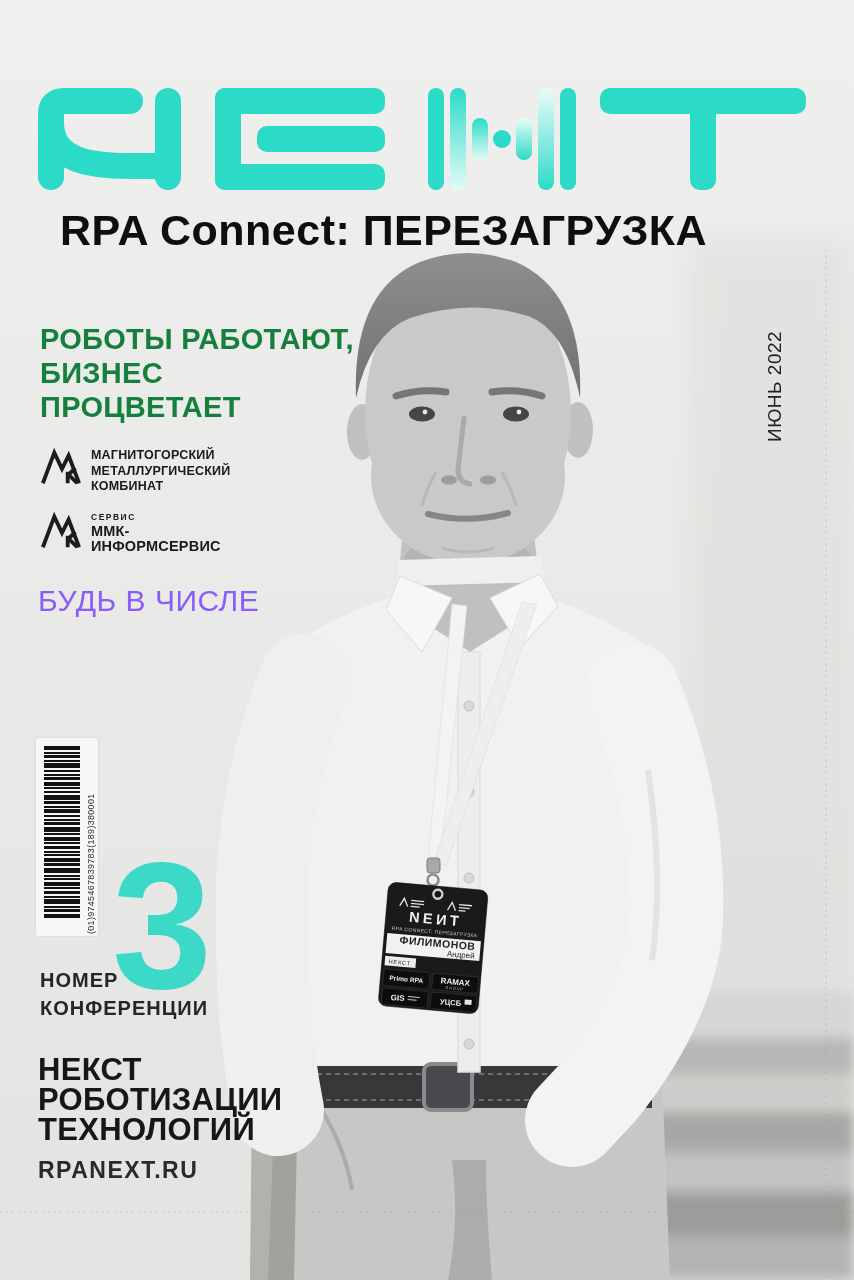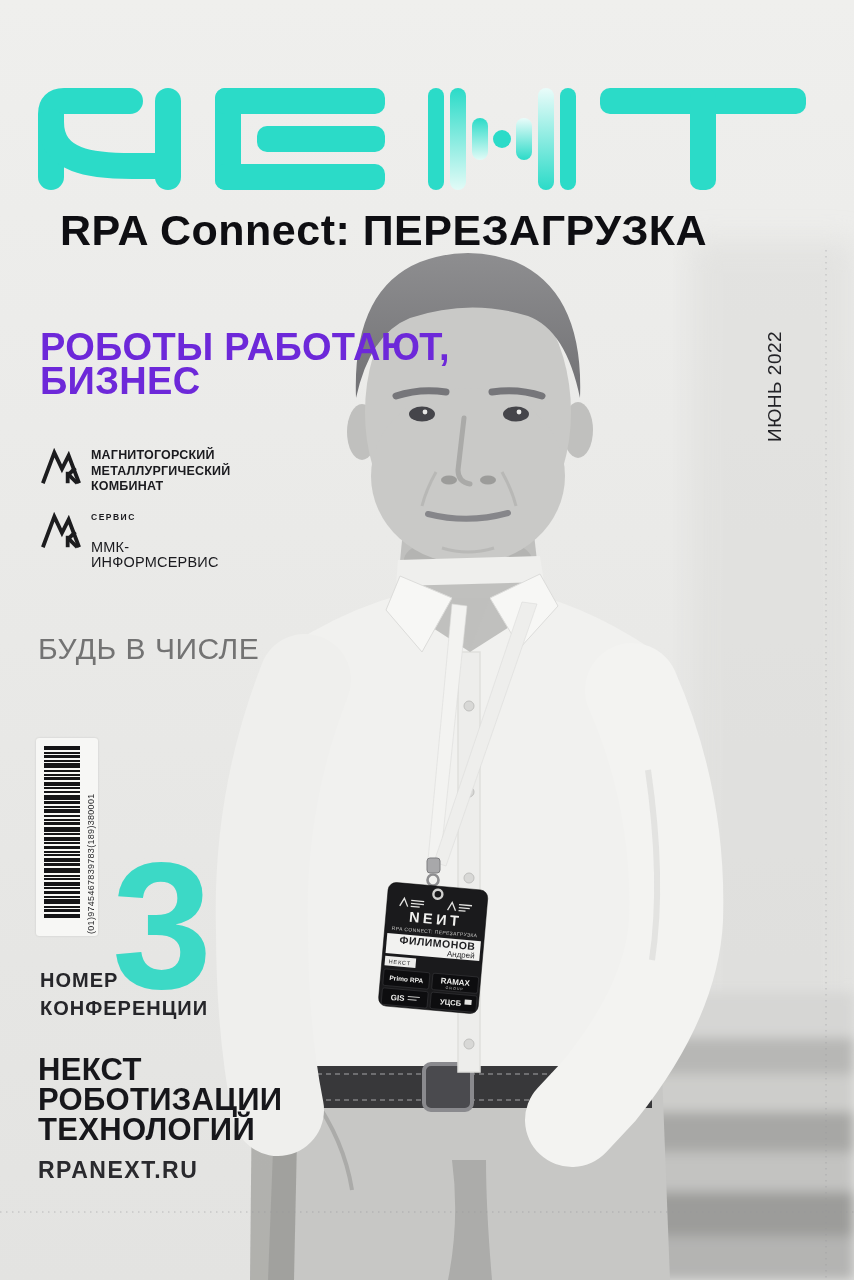--- a/index.html
+++ b/index.html
@@ -3,31 +3,31 @@
 <meta charset="utf-8">
 <style>
   html,body{margin:0;padding:0;background:#9a9a9a;}
   .cover{position:relative;width:854px;height:1280px;overflow:hidden;background:#EBEBE9;
          font-family:"Liberation Sans",sans-serif;}
   .cover *{box-sizing:border-box;}
   .layer{position:absolute;left:0;top:0;}
   
   .subtitle{position:absolute;left:60px;top:206px;font-size:43px;font-weight:700;
             letter-spacing:.5px;color:#0E0E12;white-space:nowrap;}
-  .headline{position:absolute;left:40px;top:330px;font-size:38px;font-weight:800;
-            line-height:34px;letter-spacing:.3px;color:#6d28d9;}
+  .headline{position:absolute;left:40px;top:322px;font-size:29px;font-weight:800;
+            line-height:34px;letter-spacing:.3px;color:#15803d;}
   .partner{position:absolute;left:40px;display:flex;align-items:flex-start;gap:9px;color:#1A1A1E;}
   .partner .p-text{padding-top:2px;}
   .p1{top:446px;}
   .p1 .p-line{font-size:12.5px;font-weight:800;line-height:15.5px;letter-spacing:.2px;}
   .p2{top:510px;}
-  .p2 .p-over{font-size:8.5px;font-weight:800;letter-spacing:1.5px;margin-bottom:18px;}
-  .p2 .p-line{font-size:14.5px;font-weight:400;line-height:15px;letter-spacing:.2px;}
+  .p2 .p-over{font-size:8.5px;font-weight:800;letter-spacing:1.5px;margin-bottom:2px;}
+  .p2 .p-line{font-size:14.5px;font-weight:700;line-height:15px;letter-spacing:.2px;}
   .slogan{position:absolute;left:38px;top:582px;font-size:30px;font-weight:500;
-          line-height:37px;letter-spacing:.5px;color:#737373;margin-top:48px;}
+          line-height:37px;letter-spacing:.5px;color:#8b5cf6;}
   .issue-date{position:absolute;left:764px;top:442px;width:120px;font-size:19px;font-weight:500;
               letter-spacing:.5px;color:#222226;transform:rotate(-90deg);transform-origin:0 0;
               white-space:nowrap;}
   .barcode-card{position:absolute;left:36px;top:738px;width:62px;height:198px;background:#F7F7F5;
                 border-radius:3px;box-shadow:0 0 2px rgba(0,0,0,.15);}
   .bars{position:absolute;left:8px;top:8px;width:36px;height:182px;overflow:hidden;}
   .bc-num{position:absolute;left:50px;top:196px;width:188px;font-size:9px;letter-spacing:.3px;
           color:#2A2A2C;transform:rotate(-90deg);transform-origin:0 0;white-space:nowrap;
           font-family:"Liberation Sans",sans-serif;}
   .big-number{position:absolute;left:112px;top:836px;font-size:180px;line-height:180px;
@@ -226,20 +226,21 @@
       <rect x="600" y="88" width="206" height="26" rx="10"></rect>
       <rect x="690" y="88" width="26" height="102" rx="10"></rect>
     </g>
   </svg>
 
   <div class="subtitle">RPA Connect: ПЕРЕЗАГРУЗКА</div>
 
   <div class="headline">
     <div>РОБОТЫ РАБОТАЮТ,</div>
     <div>БИЗНЕС</div>
+    <div>ПРОЦВЕТАЕТ</div>
   </div>
 
   <div class="partner p1">
     <svg width="42" height="42" viewBox="0 0 44 44">
       <g stroke="#1C1C1E" stroke-width="4" fill="none" stroke-linejoin="miter">
         <path d="M 3 39 L 15 7 L 23 24 L 30 10 L 41 39"></path>
         <path d="M 29 39 L 29 27"></path>
           <path d="M 29 31 L 37 23"></path>
           <path d="M 31 31 L 39 39"></path>
       </g>

